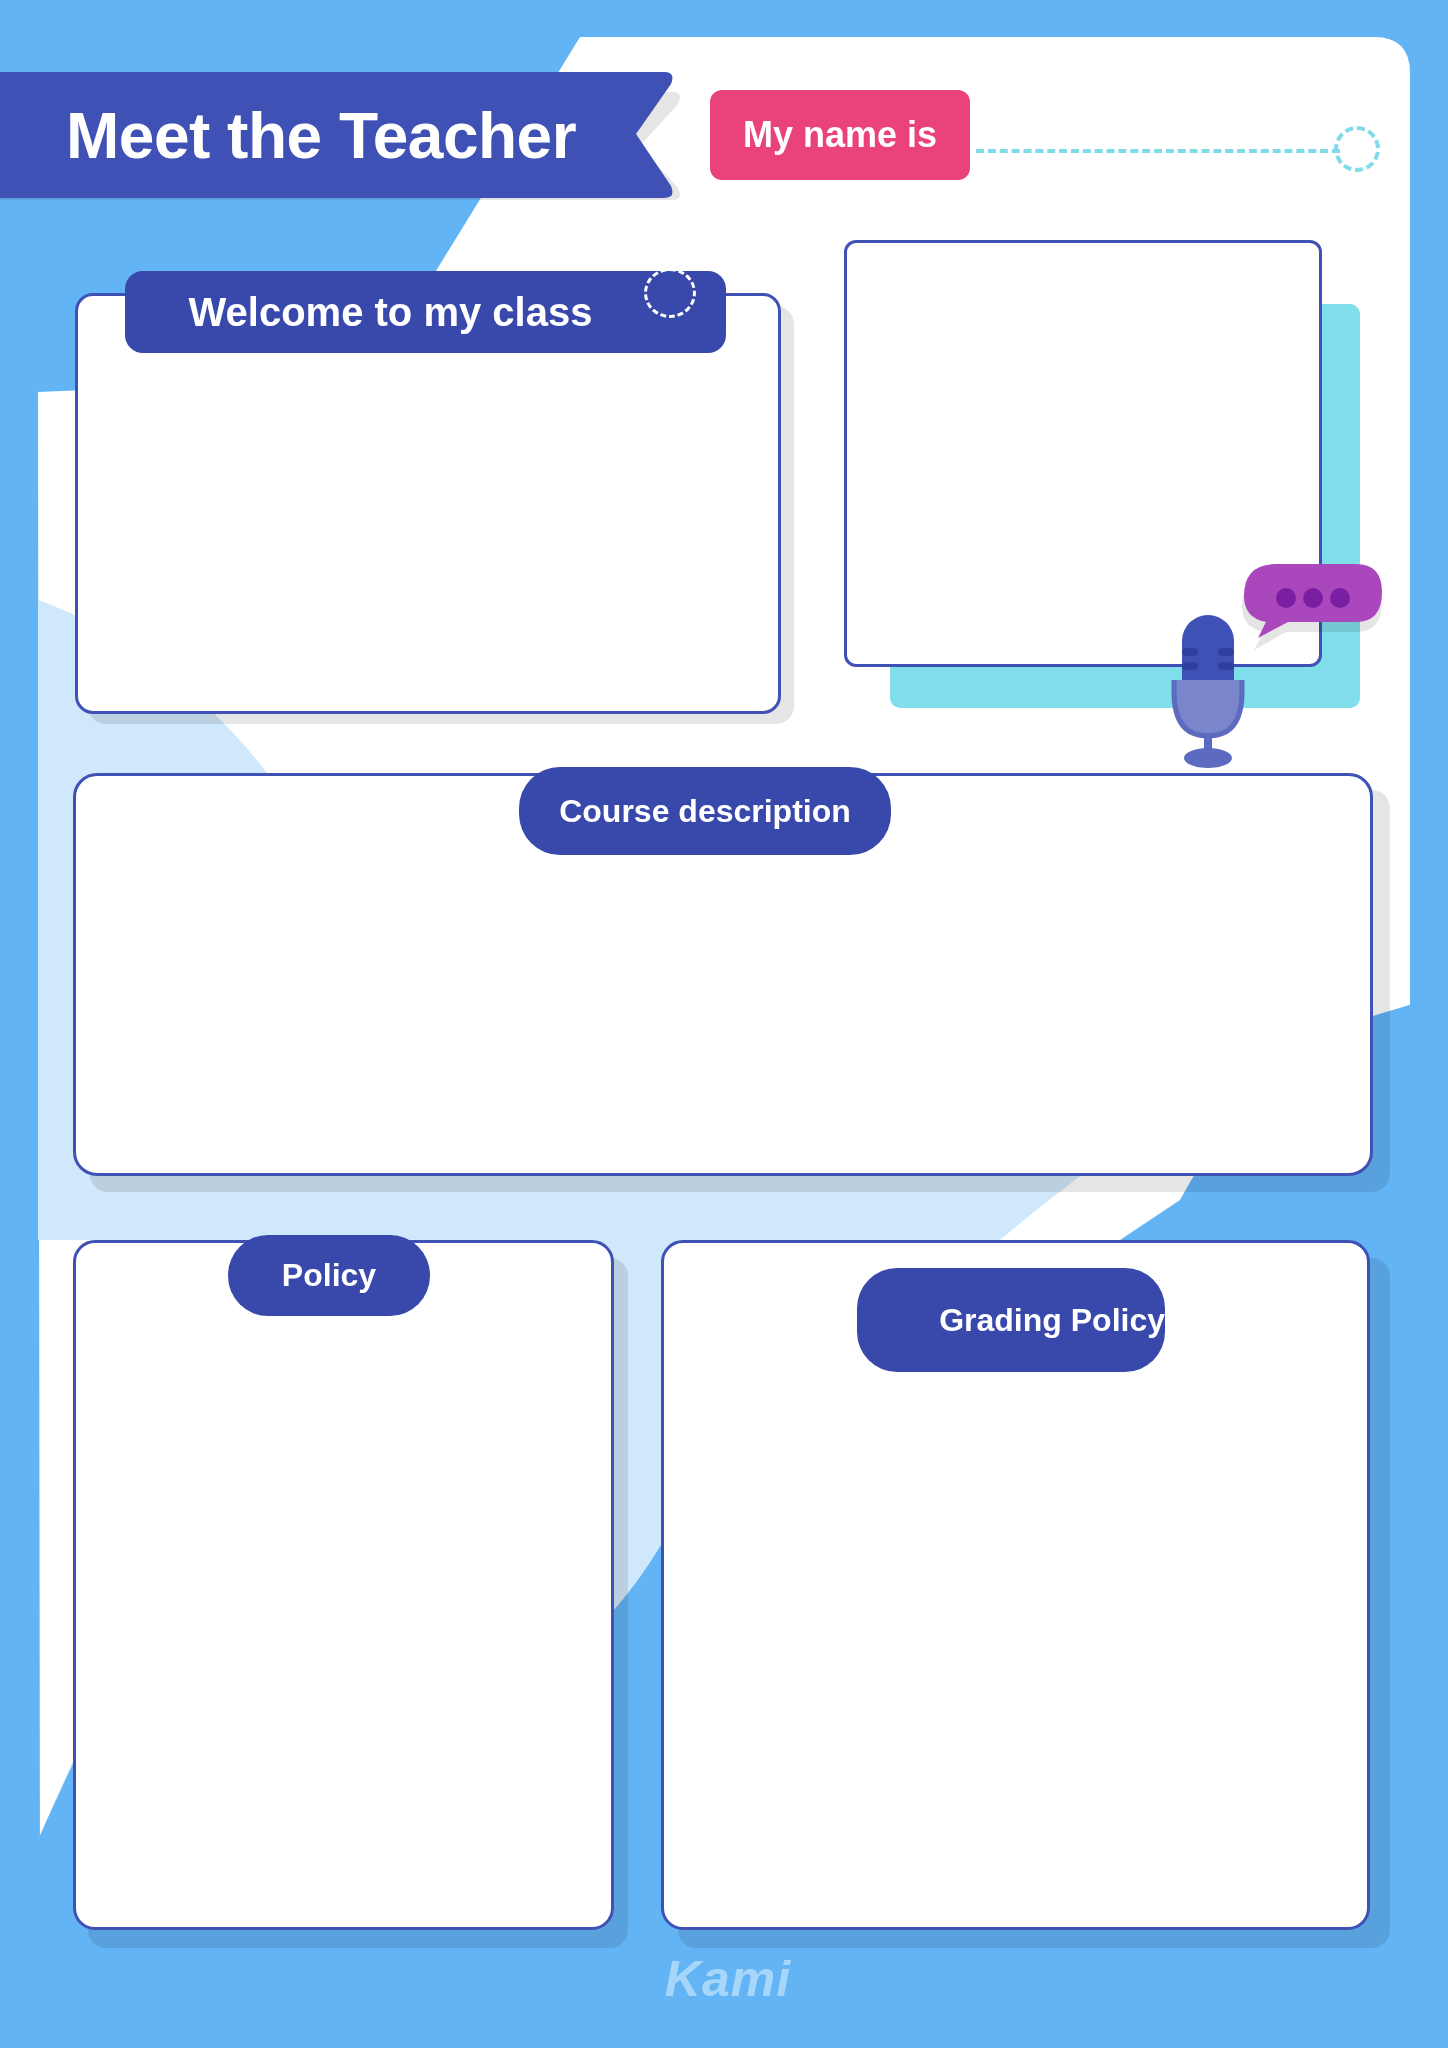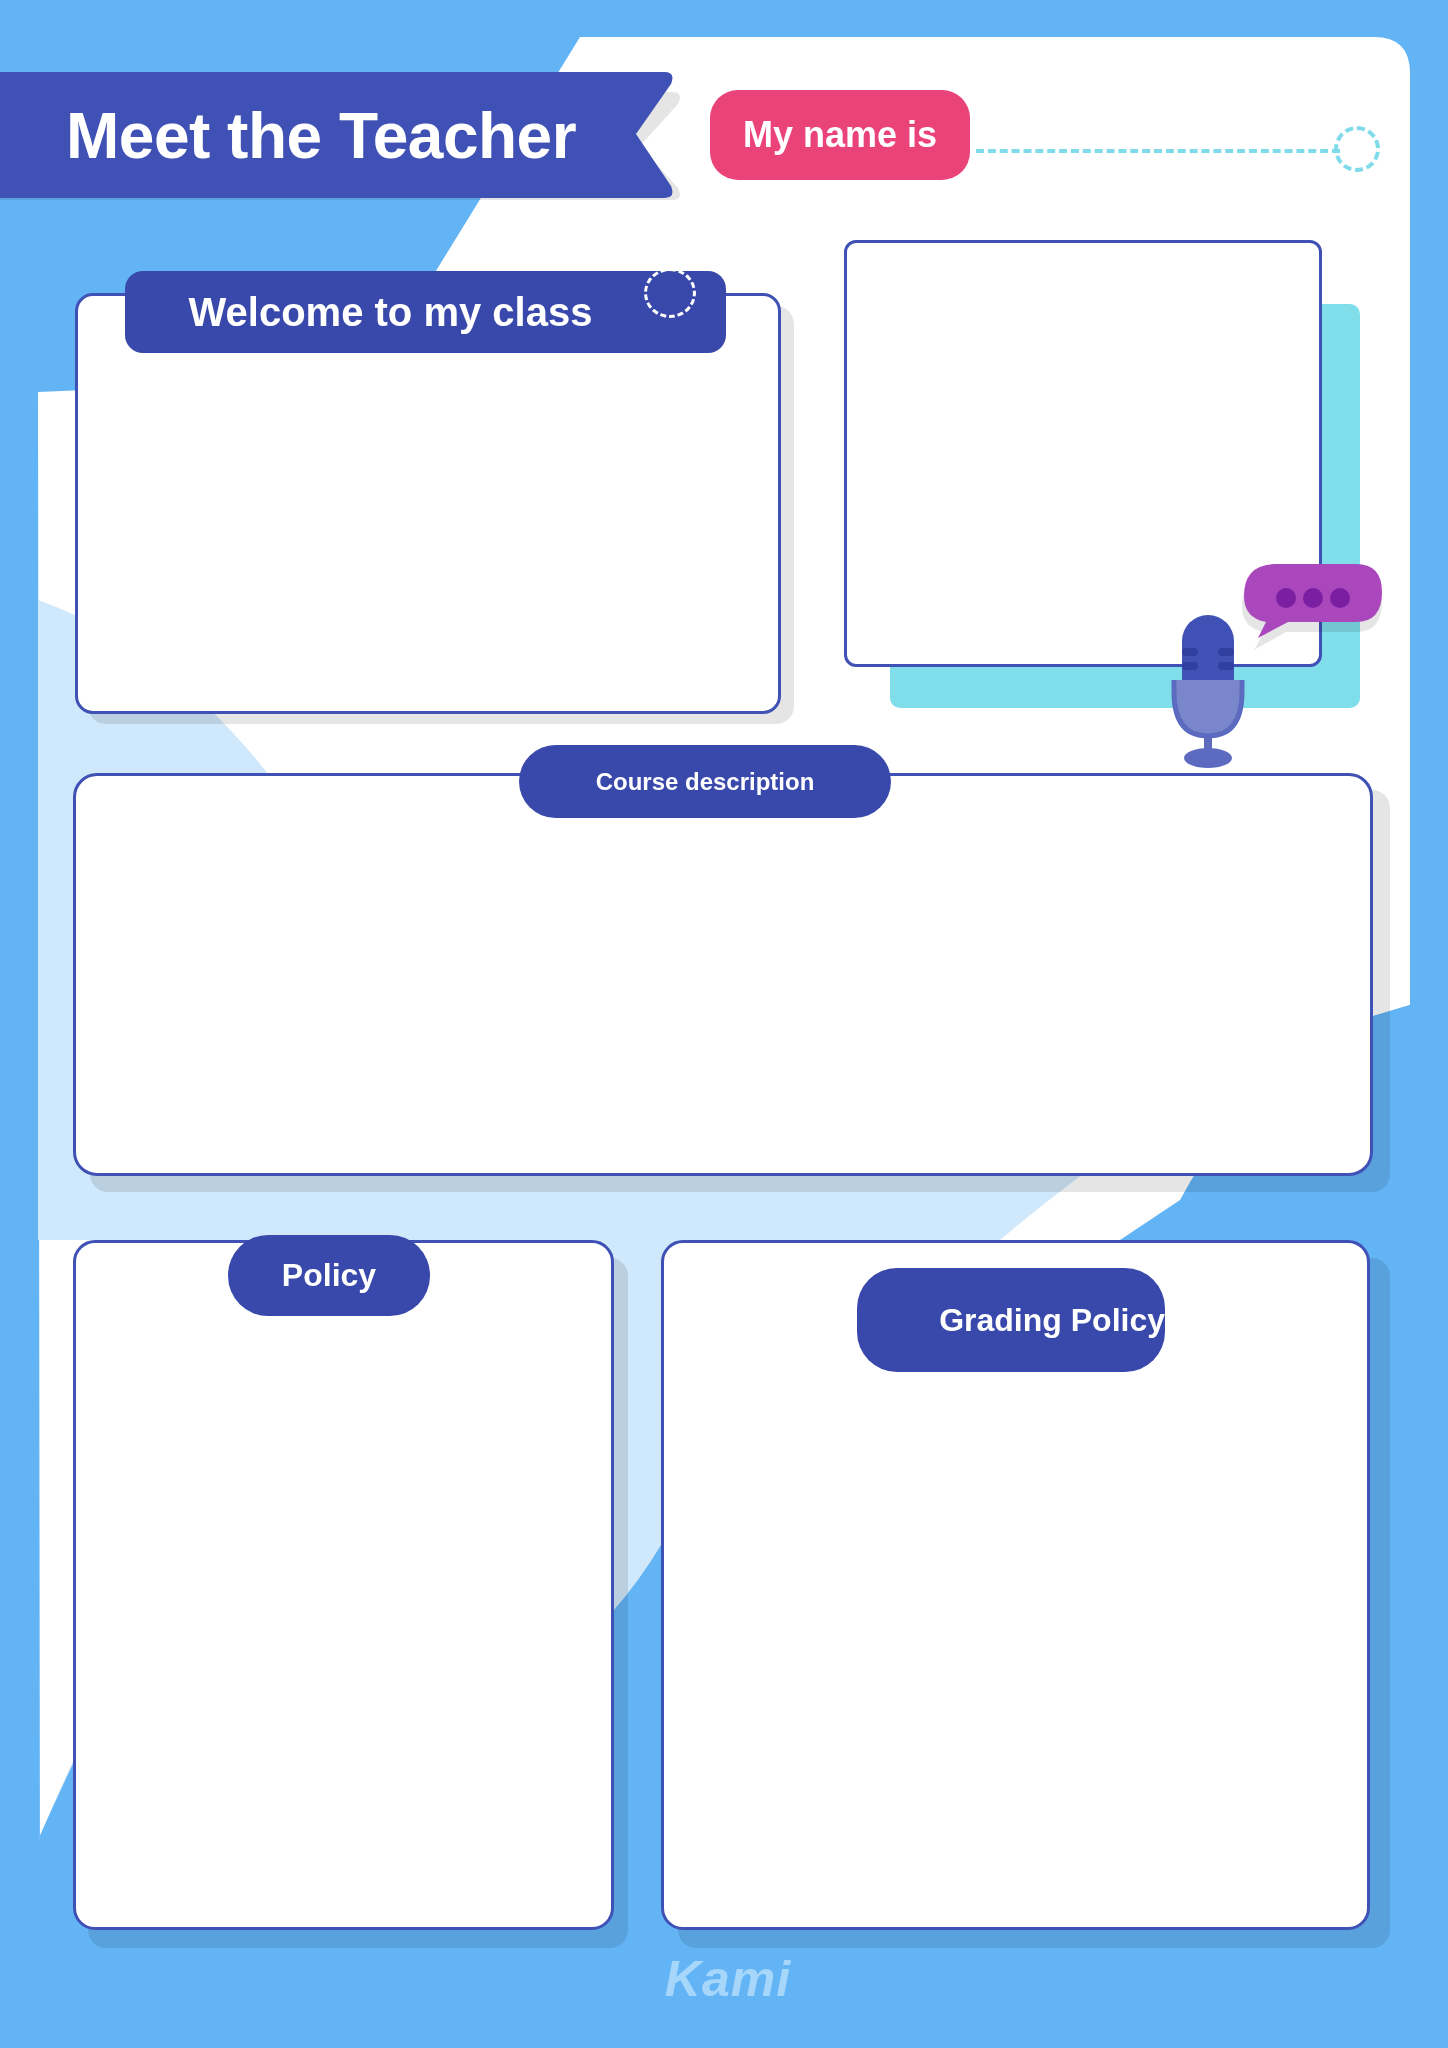--- a/index.html
+++ b/index.html
@@ -16,21 +16,21 @@
   .banner { left: 0; top: 72px; width: 676px; height: 126px; }
   .banner-title {
     left: 66px; top: 88px; height: 96px; line-height: 96px;
     color: #ffffff; font-size: 64px; font-weight: bold; letter-spacing: -0.5px;
     white-space: nowrap;
   }
 
   
   .name-pill {
     left: 710px; top: 90px; width: 260px; height: 90px;
-    background: #ea4379; border-radius: 28px;
+    background: #ea4379; border-radius: 12px;
     color: #fff; font-size: 36px; font-weight: bold;
     display: flex; align-items: center; justify-content: center;
   }
   .name-line {
     left: 976px; top: 149px; width: 364px; height: 0;
     border-top: 4px dashed #7fdbea;
   }
   .name-circle {
     left: 1334px; top: 126px; width: 46px; height: 46px;
     border: 4px dashed #7fdbea; border-radius: 50%;
@@ -62,22 +62,22 @@
   }
 
   
   .photo-backing { left: 890px; top: 304px; width: 470px; height: 404px; background: #7fdeea; border-radius: 10px; }
   .photo-card { left: 844px; top: 240px; width: 478px; height: 427px; border-radius: 12px; }
 
   
   .course-shadow { left: 90px; top: 790px; width: 1300px; height: 402px; }
   .course-card { left: 73px; top: 773px; width: 1300px; height: 403px; border-radius: 24px; }
   .course-pill {
-    left: 519px; top: 725px; width: 372px; height: 73px;
-    border-radius: 41px; font-size: 24px;
+    left: 519px; top: 747px; width: 372px; height: 88px;
+    border-radius: 41px; font-size: 32px;
   }
 
   
   .subject-shadow { left: 88px; top: 1258px; width: 540px; height: 690px; }
   .subject-card { left: 73px; top: 1240px; width: 541px; height: 690px; border-radius: 22px; }
   .subject-pill {
     left: 228px; top: 1215px; width: 202px; height: 81px;
     border-radius: 40px; font-size: 32px;
   }
 

